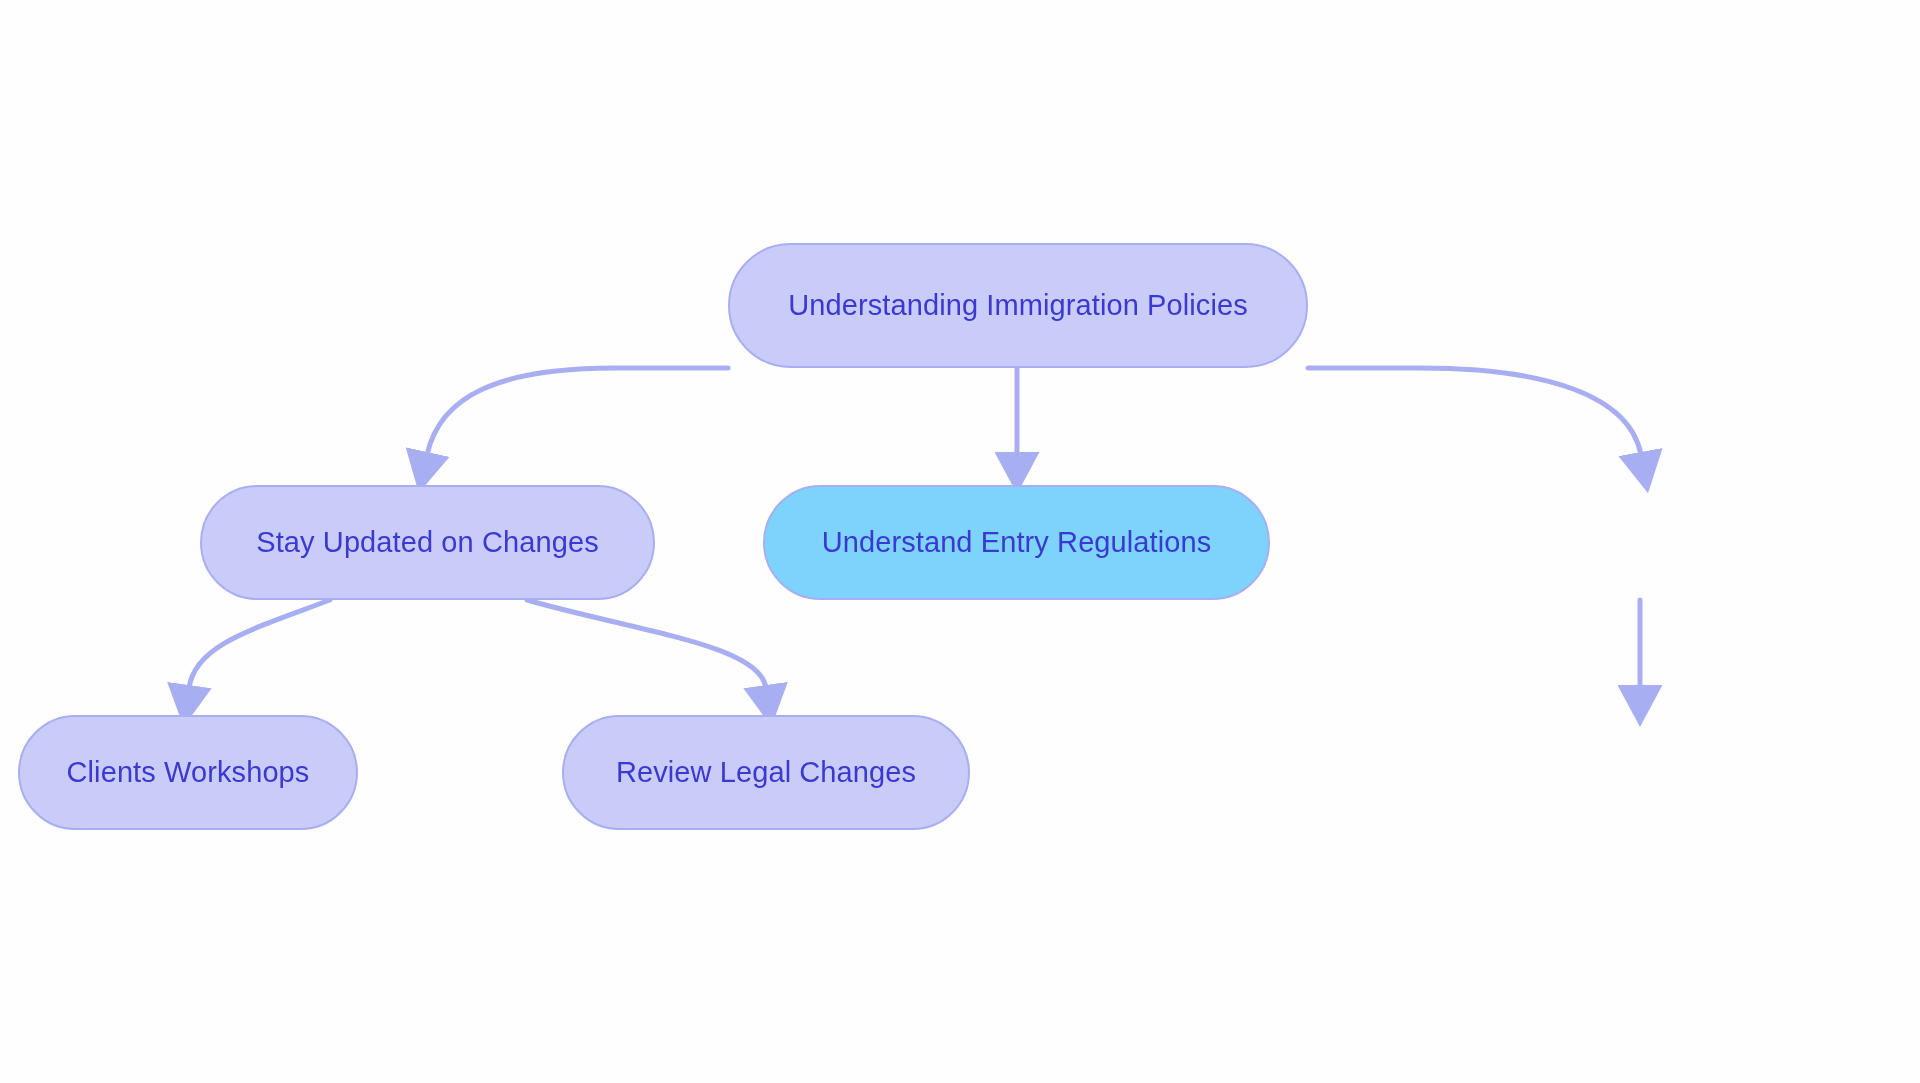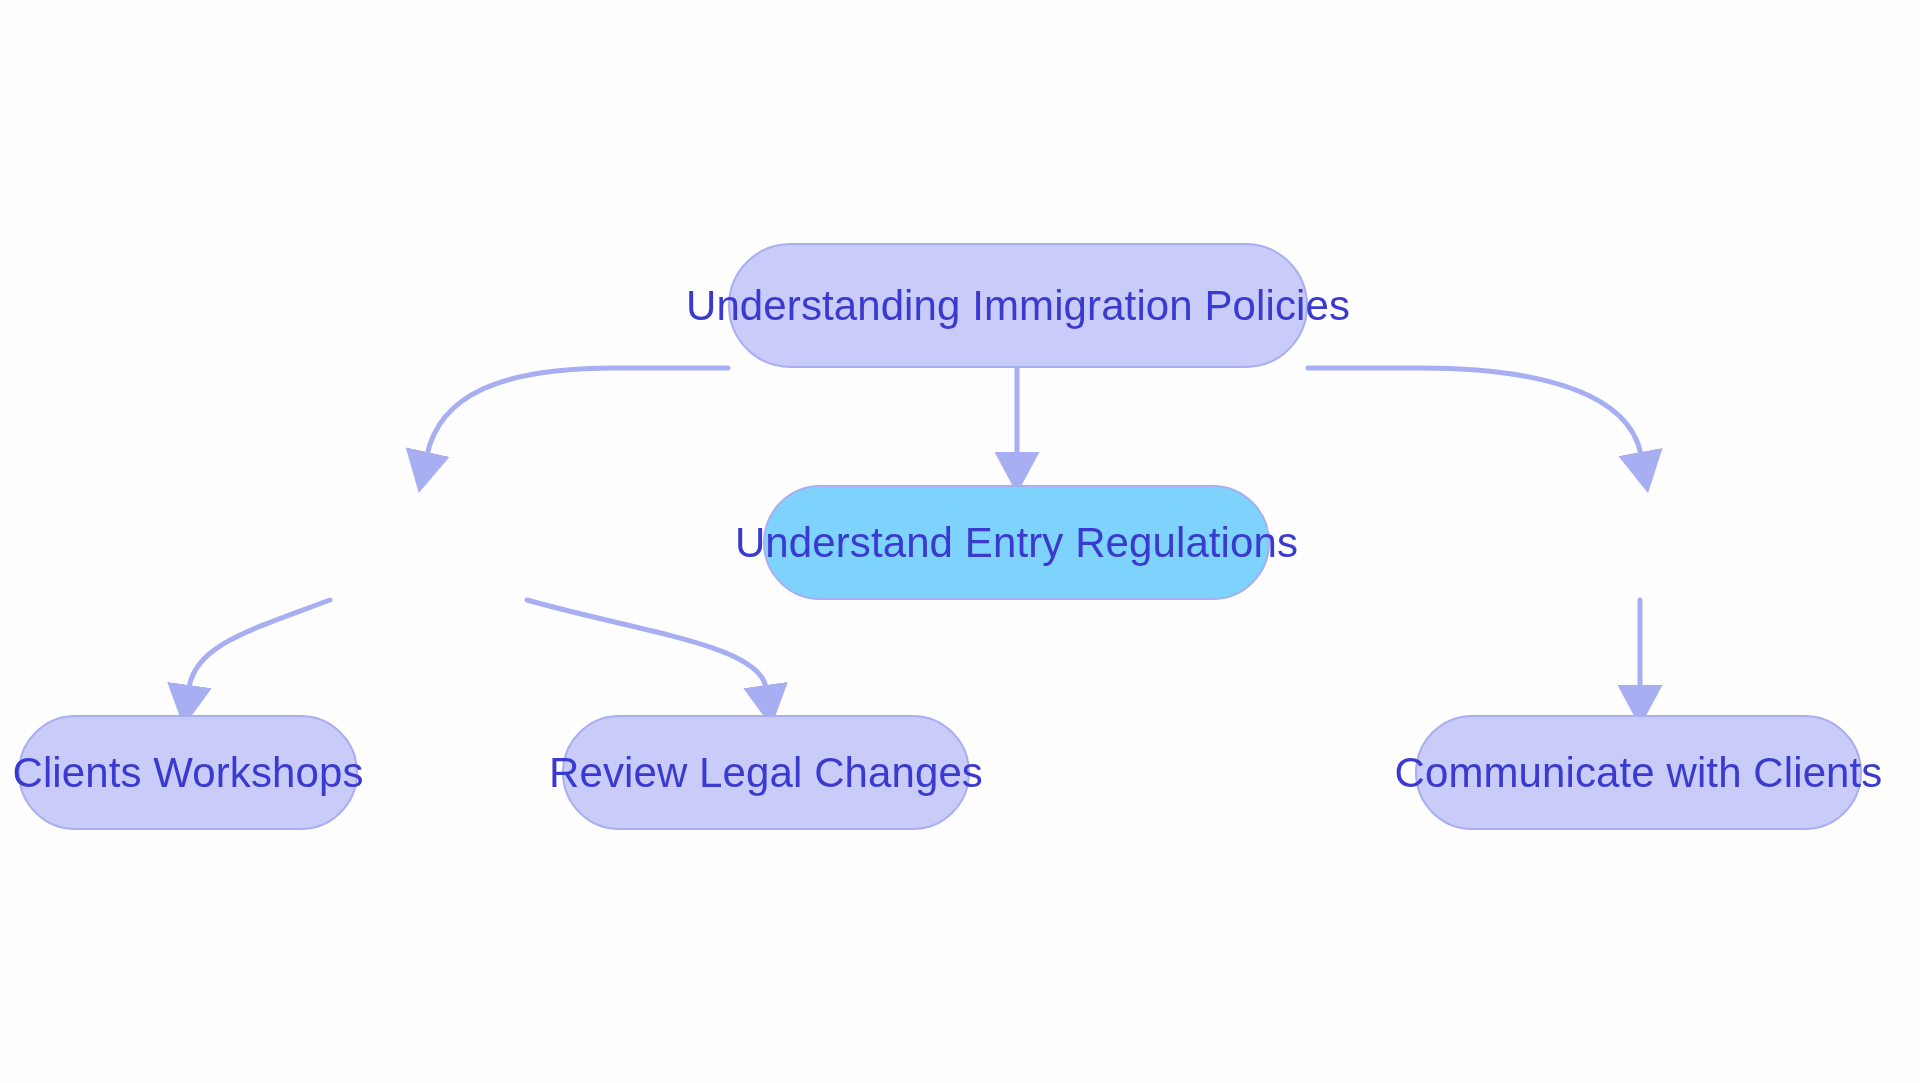--- a/index.html
+++ b/index.html
@@ -29,21 +29,21 @@
   .node {
     position: absolute;
     box-sizing: border-box;
     display: flex;
     align-items: center;
     justify-content: center;
     background: #c9cbf9;
     border: 2px solid #a8aef2;
     border-radius: 999px;
     color: #3a39d0;
-    font-size: 42px;
+    font-size: 29px;
     font-weight: 400;
     letter-spacing: 0.1px;
     white-space: nowrap;
     line-height: 1;
     text-align: center;
     padding: 0 22px;
   }
   .node-label {
     display: block;
   }
@@ -70,31 +70,31 @@
 
     <path d="M 527,600 C 640,632 760,645 766,688" fill="none" stroke="#a8aef2" stroke-width="5" stroke-linecap="round" marker-end="url(#arrow)"></path>
 
     <path d="M 1640,600 L 1640,688" fill="none" stroke="#a8aef2" stroke-width="5" stroke-linecap="round" marker-end="url(#arrow)"></path>
   </svg>
 
   <div class="node" style="left: 728px; top: 243px; width: 580px; height: 125px; background: rgb(201, 203, 249); border-color: rgb(168, 174, 242); color: rgb(58, 57, 208);">
     <span class="node-label">Understanding Immigration Policies</span>
   </div>
 
+  <div class="node" style="left: 200px; top: 485px; width: 455px; height: 115px; background: rgb(201, 203, 249); border-color: rgb(168, 174, 242); color: rgb(58, 57, 208);">
+    <span class="node-label">Stay Updated on Changes</span>
+  </div>
 
   <div class="node" style="left: 763px; top: 485px; width: 507px; height: 115px; background: #7dd3fc; border-color: rgb(168, 174, 242); color: rgb(58, 57, 208);">
     <span class="node-label">Understand Entry Regulations</span>
   </div>
 
 
   <div class="node" style="left: 18px; top: 715px; width: 340px; height: 115px; background: rgb(201, 203, 249); border-color: rgb(168, 174, 242); color: rgb(58, 57, 208);">
     <span class="node-label">Clients Workshops</span>
   </div>
 
   <div class="node" style="left: 562px; top: 715px; width: 408px; height: 115px; background: rgb(201, 203, 249); border-color: rgb(168, 174, 242); color: rgb(58, 57, 208);">
     <span class="node-label">Review Legal Changes</span>
   </div>
 
-  <div class="node" style="left: 1415px; top: 715px; width: 447px; height: 115px; background: rgb(201, 203, 249); border-color: rgb(168, 174, 242); color: rgb(58, 57, 208);">
-    <span class="node-label">Communicate with Clients</span>
-  </div>
 
 </div>
 
 </body></html>

